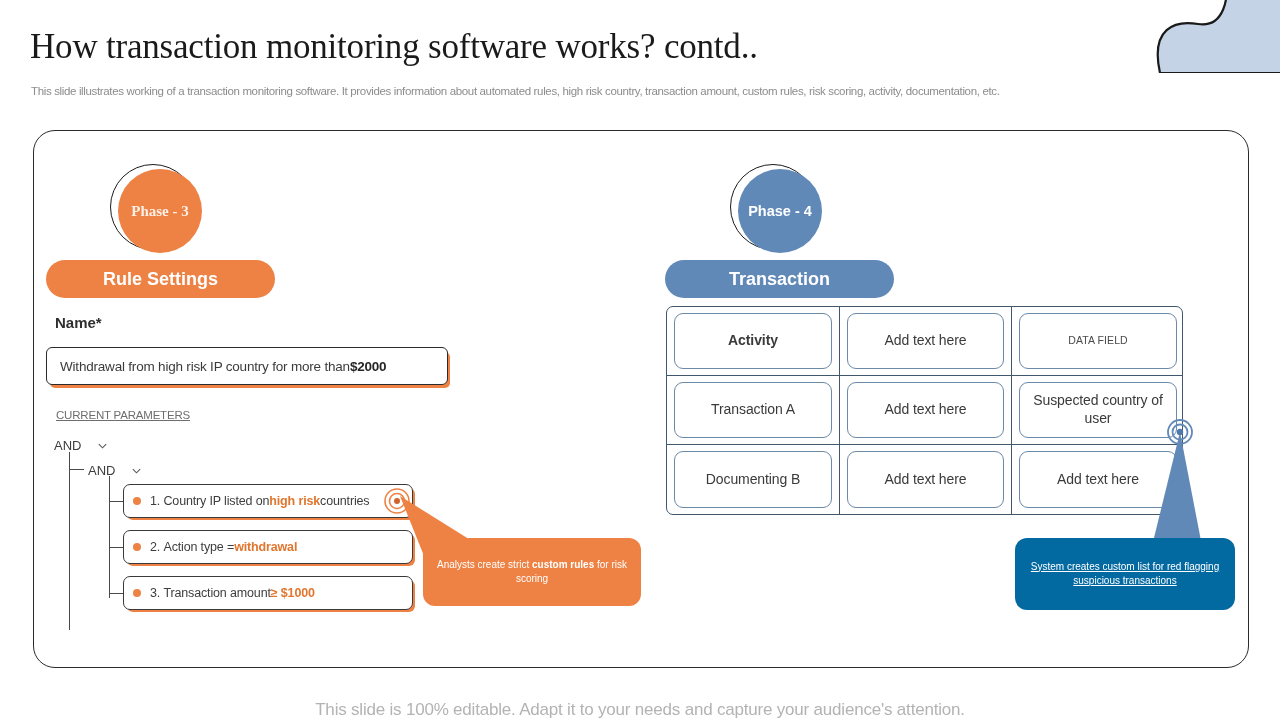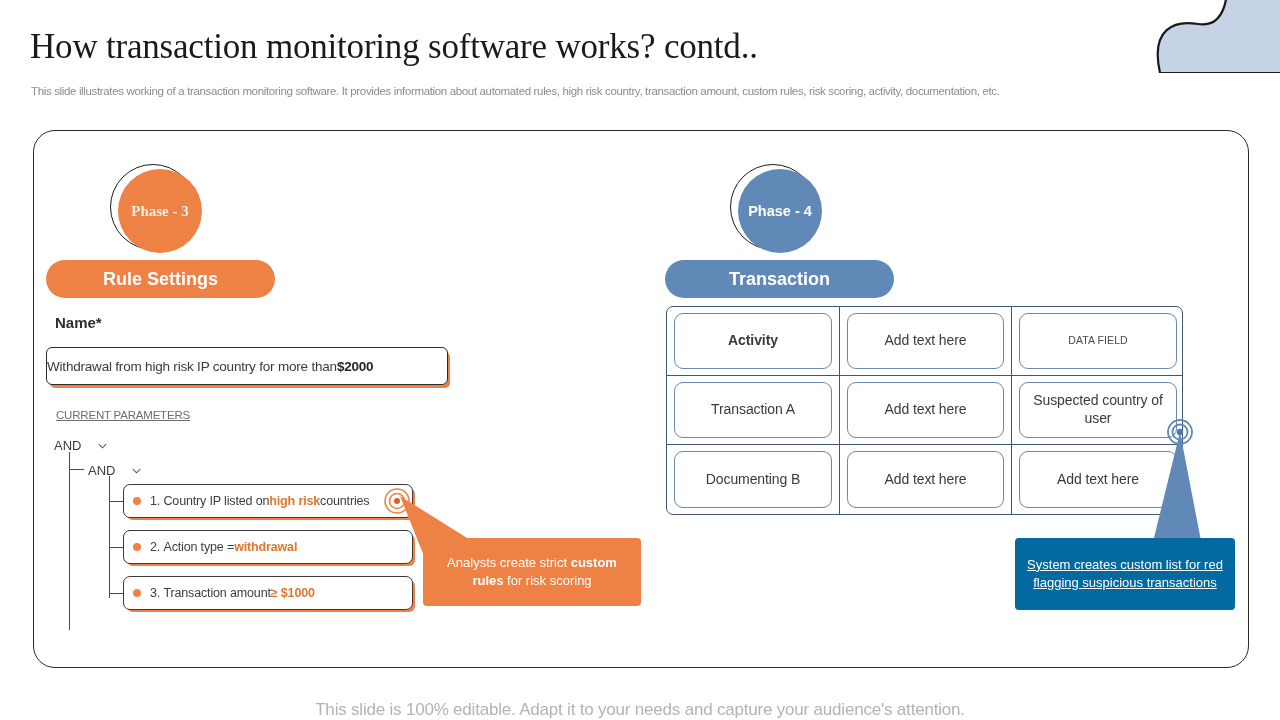--- a/index.html
+++ b/index.html
@@ -96,20 +96,21 @@
     font-size: 15px; font-weight: bold; color: #2f2f2f;
   }
   .name-input {
     position: absolute; left: 46px; top: 347px;
     width: 402px; height: 38px;
     border: 1.3px solid #2b2b2b;
     border-radius: 6px;
     background: #fff;
     box-shadow: 3px 4px 0 -1px #ED8244;
     display: flex; align-items: center;
+    padding-left: 13px;
     font-size: 13.5px; color: #3b3b3b;
     letter-spacing: -0.2px;
   }
   .name-input b { font-weight: bold; color: #262626; }
 
   .params-label {
     position: absolute; left: 56px; top: 409px;
     font-size: 11.5px; color: #6e6e6e; letter-spacing: -0.2px; text-decoration: underline;
   }
 
@@ -140,25 +141,25 @@
   }
   .cond em { font-style: normal; font-weight: bold; color: #E0762F; }
   .cond i  { font-style: normal; color: #E0762F; font-weight: bold; }
 
   
   .bullseye { position: absolute; width: 28px; height: 28px; }
 
   
   .callout {
     position: absolute;
-    border-radius: 4px;
+    border-radius: 12px;
     display: flex; align-items: center; justify-content: center;
     text-align: center;
     color: #ffffff;
-    font-size: 13px;
+    font-size: 10px;
     line-height: 1.42;
     padding: 6px 12px;
   }
   .callout.orange { background: #ED8244; }
   .callout.blue   { background: #0369a1; text-decoration: underline; }
   .callout b { font-weight: bold; }
   .tail { position: absolute; pointer-events: none; }
 
   
   .doc-table {

